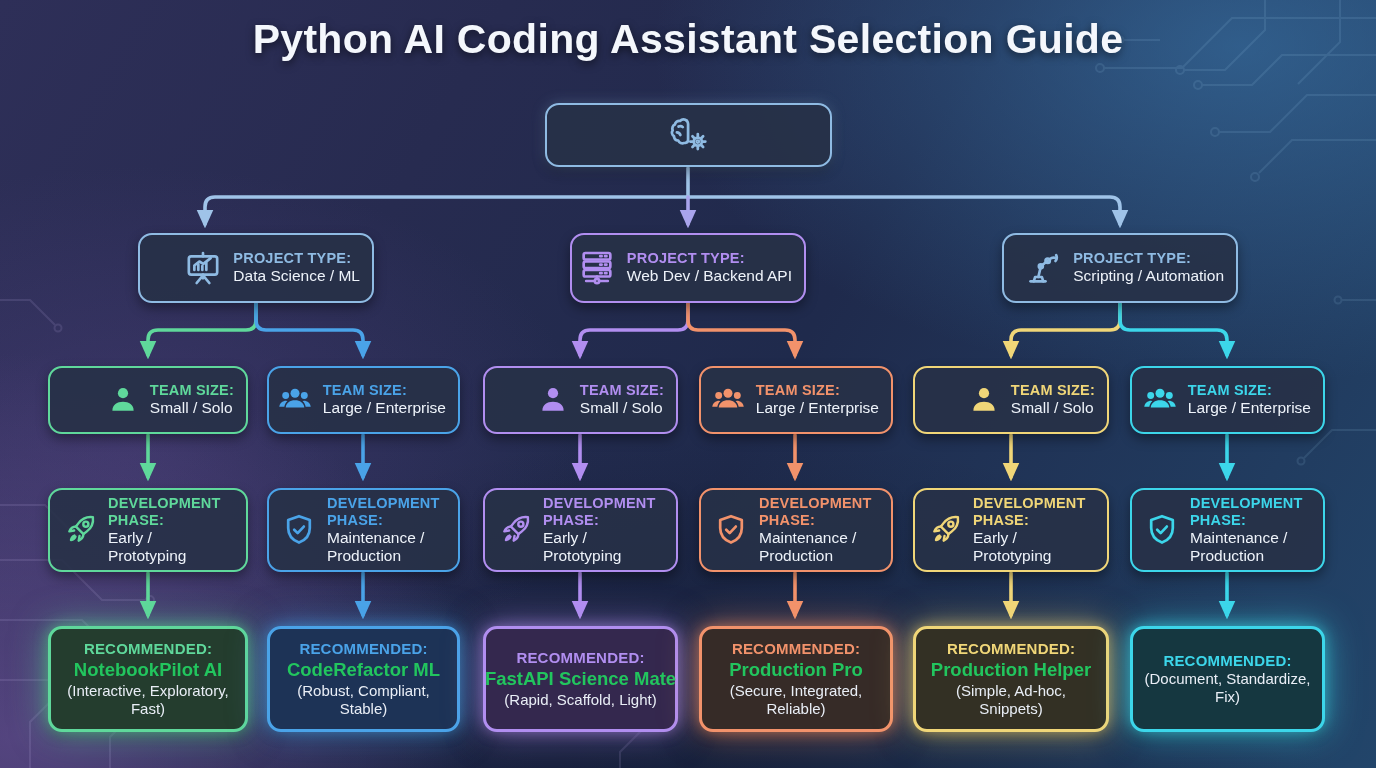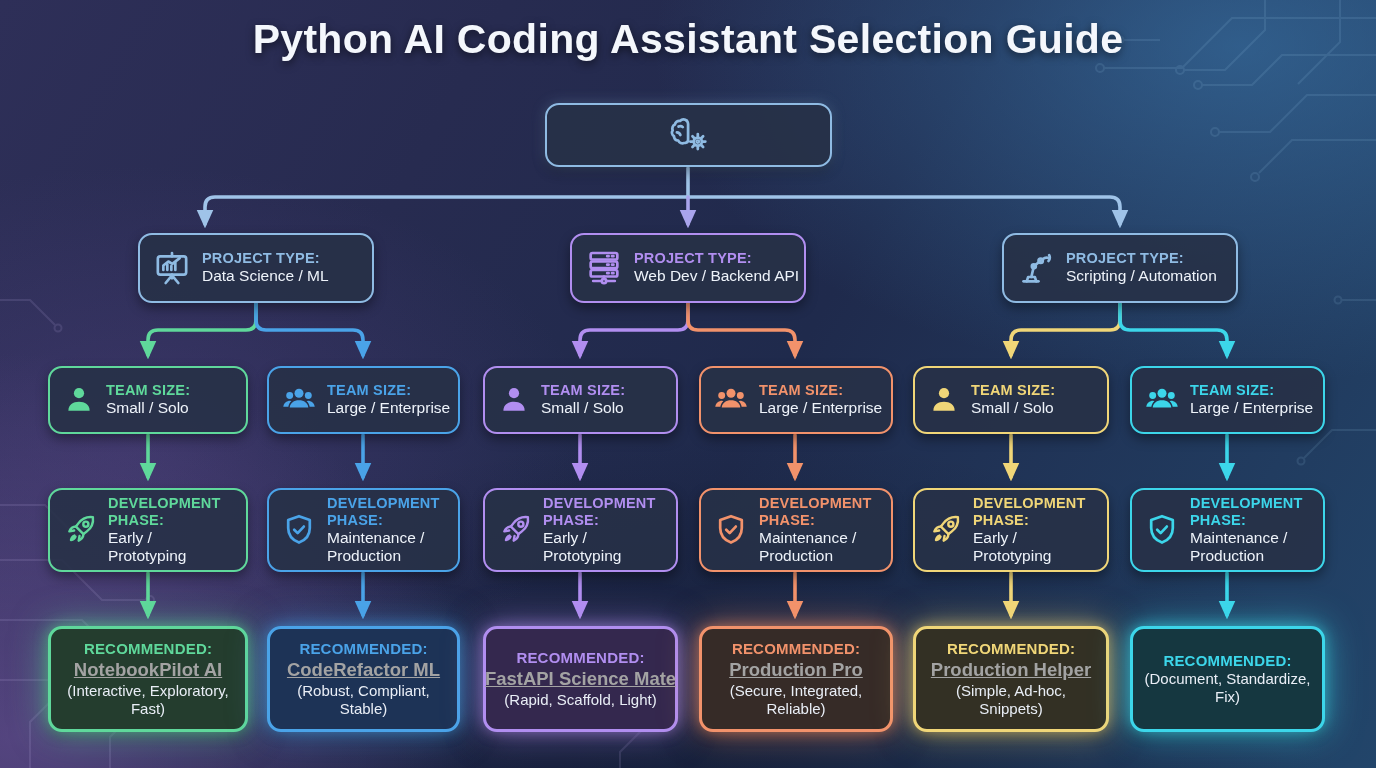--- a/index.html
+++ b/index.html
@@ -21,40 +21,41 @@
     font-size:41px;font-weight:800;color:#f4f7fc;letter-spacing:.3px;
     text-shadow:0 3px 8px rgba(0,0,0,.55);
   }
 
   .node{
     position:absolute;box-sizing:border-box;display:flex;align-items:center;
     gap:10px;padding:8px 12px;border-radius:14px;
     border:2.5px solid var(--accent,#8fbbe3);
     background:var(--bg,rgba(39,49,71,.90));
     box-shadow:0 5px 12px rgba(0,0,0,.38);
+    justify-content:flex-end;
   }
   .icon{flex:0 0 auto;display:flex;color:var(--accent,#8fbbe3);}
   .icon svg{display:block;}
   .txt{display:flex;flex-direction:column;justify-content:center;line-height:1.18;}
   .lbl{font-weight:700;font-size:14.5px;color:var(--accent,#8fbbe3);letter-spacing:.2px;}
   .val{font-size:15.5px;color:#eef3fa;}
   .proj .val,.team .val{white-space:nowrap;}
   .dev .txt{max-width:132px;}
 
   .start{justify-content:center;gap:14px;--glow:rgba(143,187,227,.35);
     box-shadow:0 0 14px rgba(143,187,227,.28),0 5px 12px rgba(0,0,0,.38);}
   .start .lbl-inline{font-size:16.5px;font-weight:700;color:#6fb0e2;}
   .start .ttl{font-size:16.5px;font-weight:700;color:#f1f5fb;}
   .start .sub{font-size:15.5px;color:#e8eef7;font-weight:400;}
 
   .rec{flex-direction:column;justify-content:center;gap:1px;text-align:center;
     border-width:3px;padding:6px 10px;
     box-shadow:0 0 14px var(--glow,rgba(160,200,255,.45)),0 0 36px var(--glow,rgba(160,200,255,.3)),0 5px 12px rgba(0,0,0,.3);}
   .rec .lbl{font-size:15px;}
-  .rec .name{font-size:18.5px;font-weight:700;color:#a3a3a3;white-space:nowrap;line-height:1.25;text-decoration:underline;}
+  .rec .name{font-size:18.5px;font-weight:700;color:#22c55e;white-space:nowrap;line-height:1.25;}
   .rec .detail{font-size:15px;color:#e9eef6;line-height:1.2;}
 
   .g-green{--glow:rgba(95,216,155,.55);} .g-blue{--glow:rgba(74,163,232,.55);}
   .g-purple{--glow:rgba(177,142,240,.55);} .g-orange{--glow:rgba(242,146,107,.55);}
   .g-yellow{--glow:rgba(240,214,120,.55);} .g-cyan{--glow:rgba(60,214,234,.6);}
 
   
   .n-start{left:545px;top:103px;width:287px;height:64px;}
   .n-p1{left:138px;top:233px;width:236px;height:70px;}
   .n-p2{left:570px;top:233px;width:236px;height:70px;}

